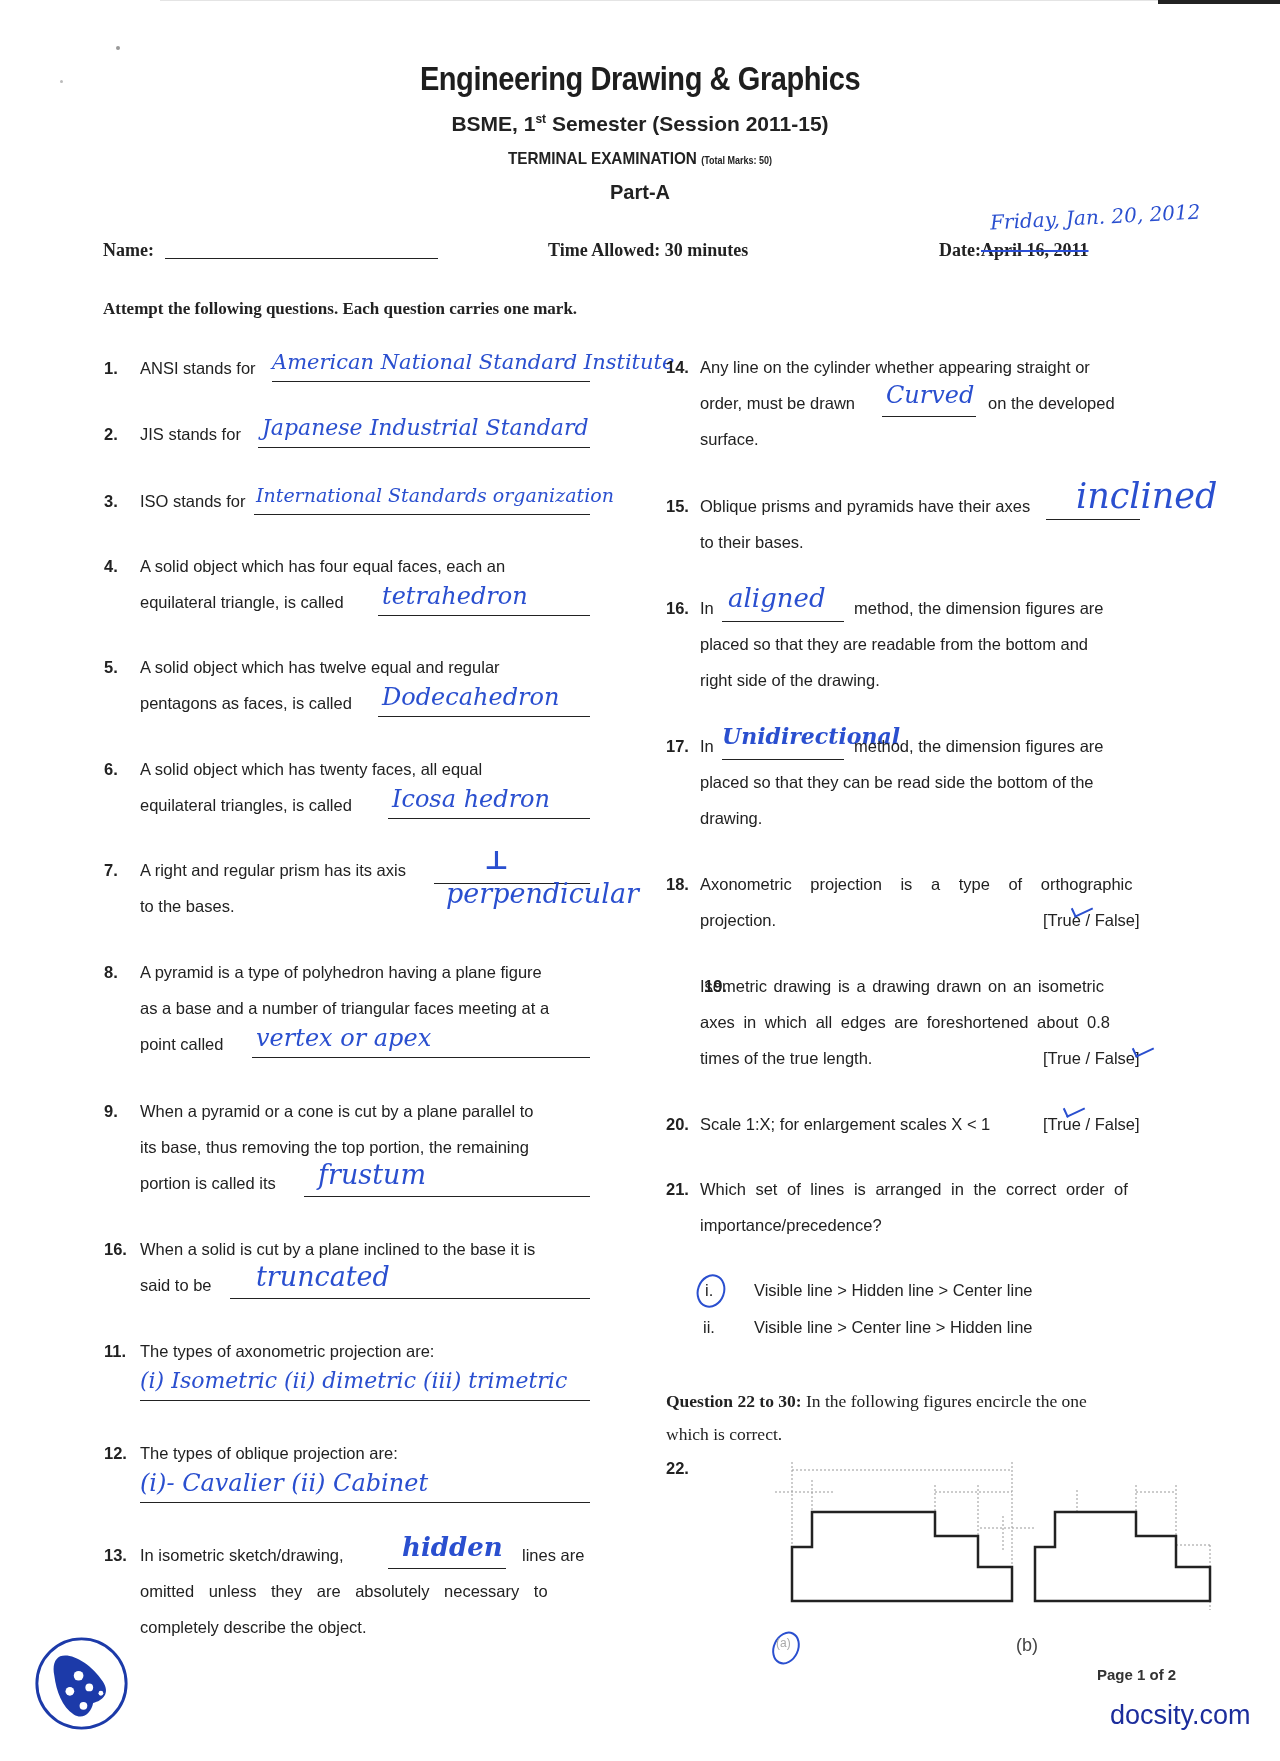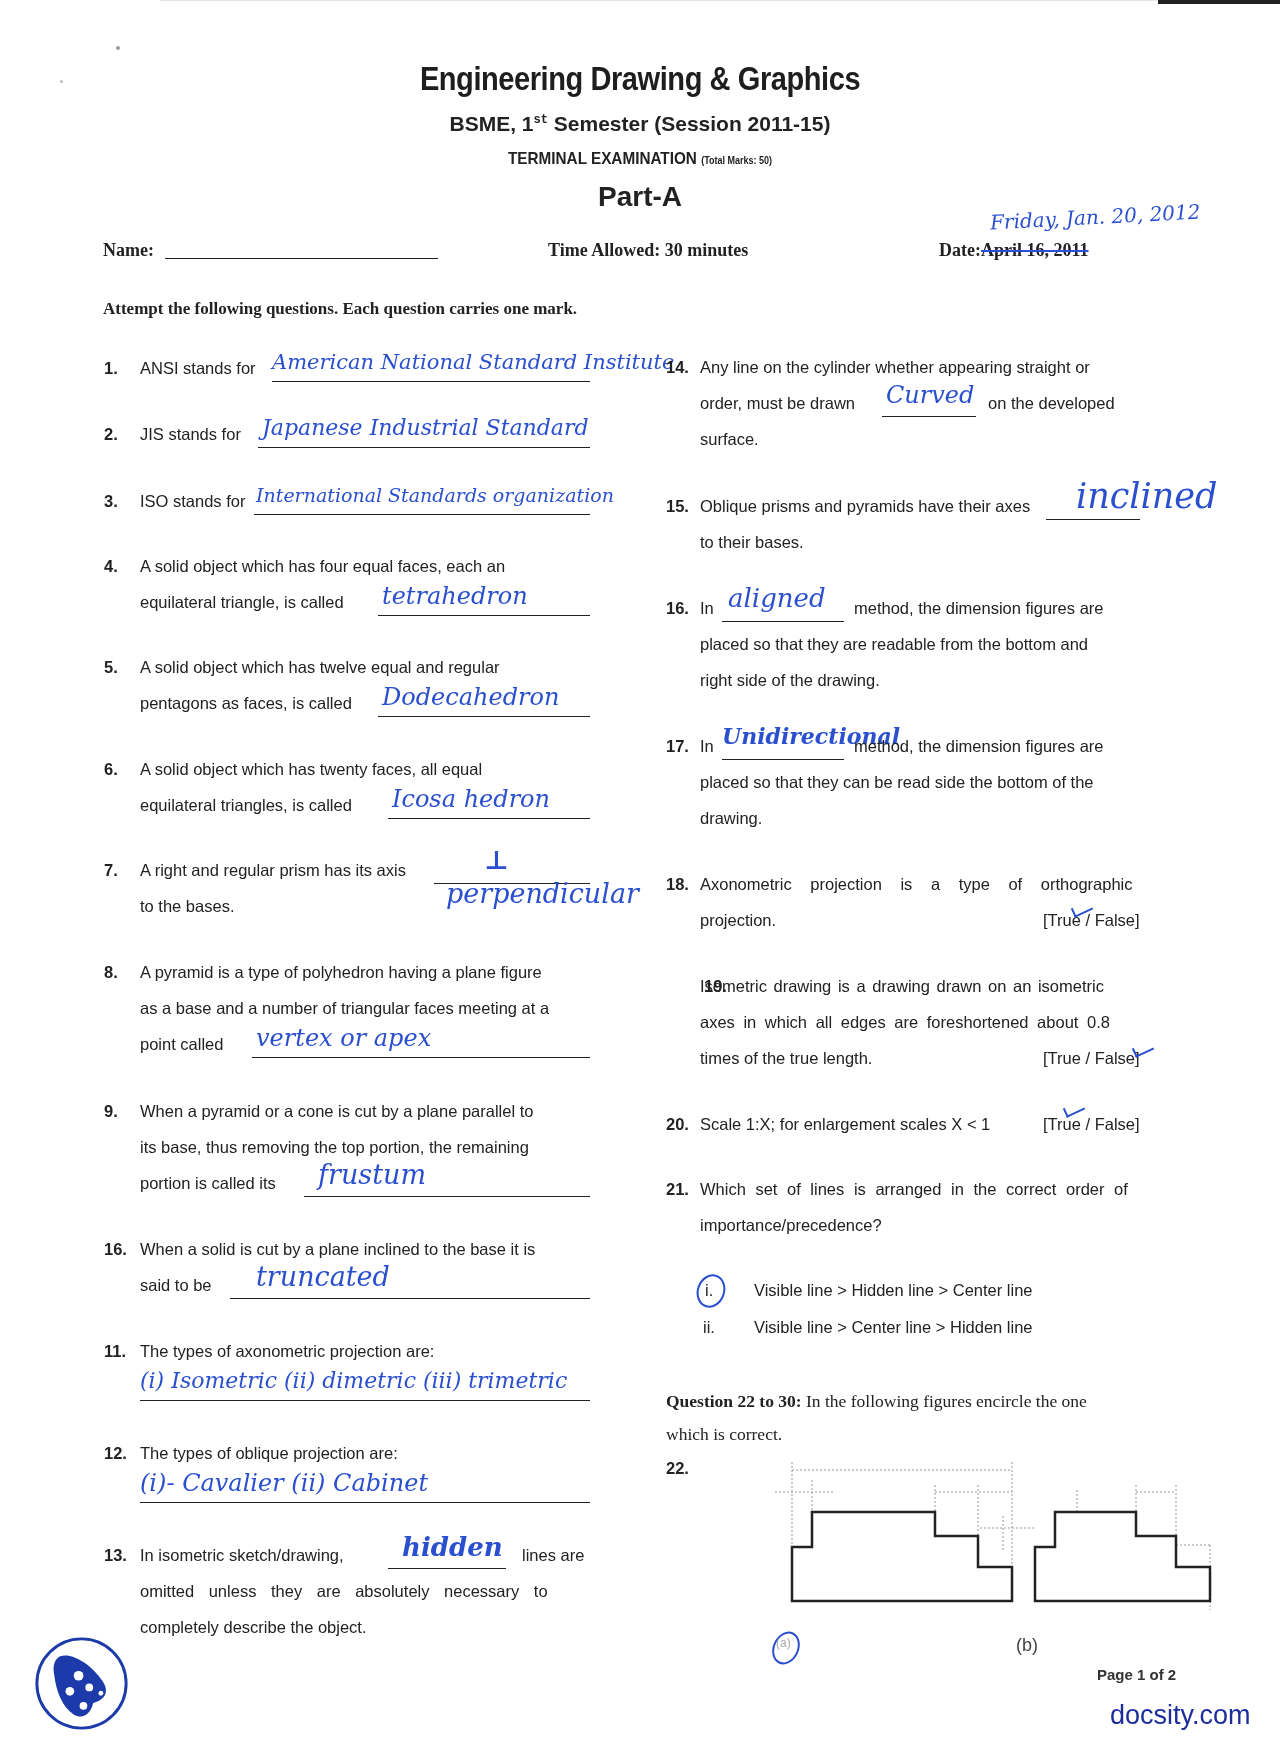--- a/index.html
+++ b/index.html
@@ -9,24 +9,24 @@
     font-family: "Liberation Sans", sans-serif;
   }
   .abs { position: absolute; }
   .topbar { position: absolute; left: 1158px; top: 0; width: 122px; height: 4px; background: #222; }
   .topline { position: absolute; left: 160px; top: 0; width: 1000px; height: 1px; background: #e4e4e4; }
   .speck { position: absolute; width: 4px; height: 4px; border-radius: 50%; background: #999; }
 
   .hdr { position: absolute; left: 0; width: 1280px; text-align: center; }
   .title { top: 60px; font-size: 33px; font-weight: bold; letter-spacing: -0.5px; color: #1e1e1e; transform: scaleX(0.88); }
   .subtitle { top: 112px; font-size: 21px; font-weight: bold; color: #222; }
-  .subtitle sup { font-size: 12px; font-family: Liberation Mono, monospace; }
+  .subtitle sup { font-size: 12px; }
   .exam { top: 149px; font-size: 17px; font-weight: bold; color: #222; transform: scaleX(0.9); }
   .exam .small { font-size: 10px; }
-  .part { top: 181px; font-size: 28px; font-weight: bold; color: #222; }
+  .part { top: 181px; font-size: 20px; font-weight: bold; color: #222; }
 
   .serif { font-family: "Liberation Serif", serif; }
   .meta { position: absolute; top: 240px; font-size: 18px; font-weight: bold; color: #222; }
   .meta-name { left: 103px; }
   .name-line { position: absolute; left: 165px; top: 258px; width: 273px; height: 1px; background: #222; }
   .meta-time { left: 548px; }
   .meta-date { left: 939px; }
   .date-old { position: relative; text-decoration: line-through; text-decoration-color: #2b4fd8; text-decoration-thickness: 2px; }
   .hand { font-family: "DejaVu Serif", serif; font-style: italic; color: #2a4fcf; }
   .date-new { position: absolute; left: 990px; top: 205px; font-size: 20px; transform: rotate(-3deg); }

